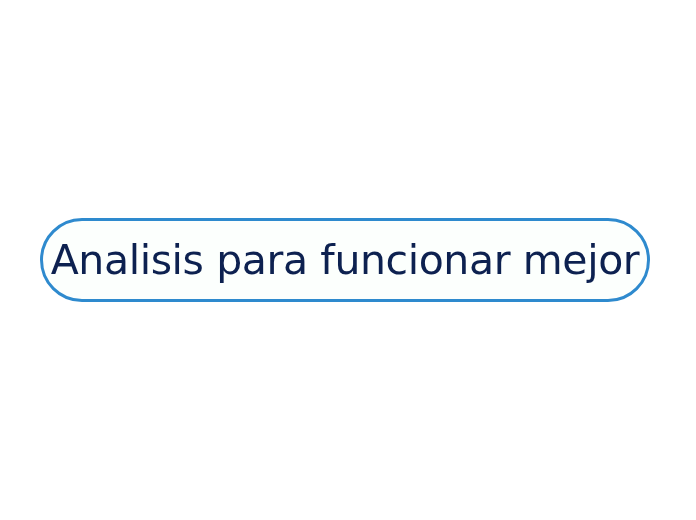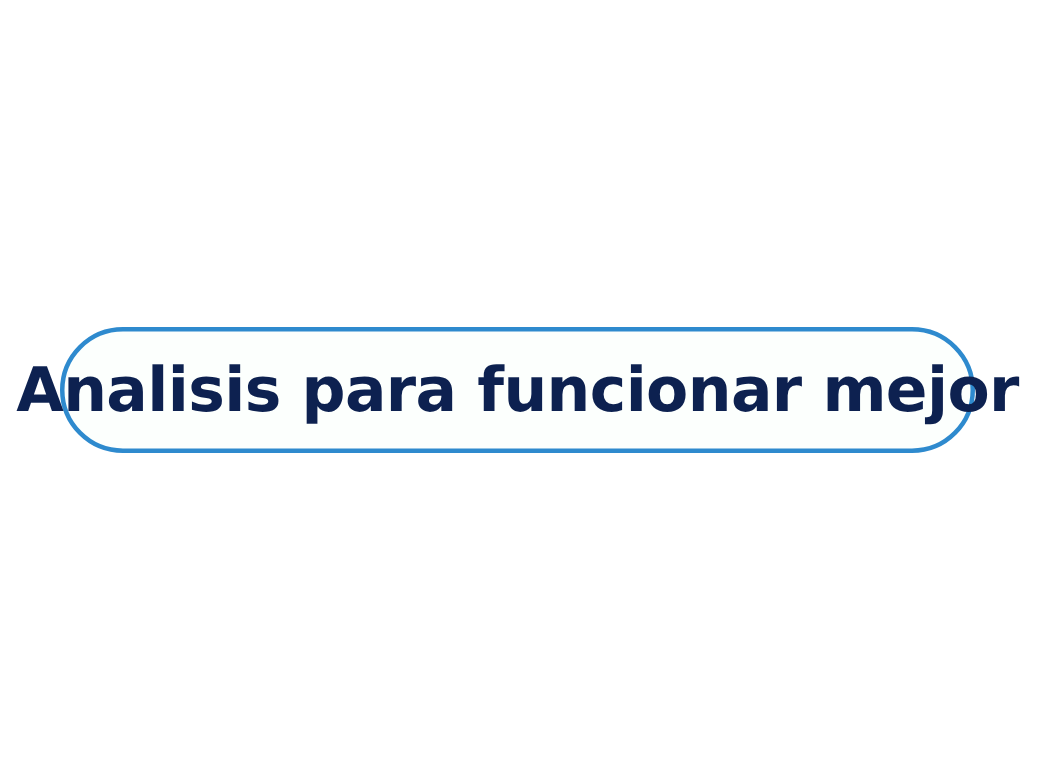--- a/index.html
+++ b/index.html
@@ -36,21 +36,21 @@
     border-radius: 44px;
 
     display: flex;
     align-items: center;
     justify-content: center;
   }
 
   .node-label {
     font-family: "DejaVu Sans", sans-serif;
     font-size: 41px;
-    font-weight: 700;
+    font-weight: 400;
     color: #0d2150;
     letter-spacing: -0.4px;
     line-height: 1;
     white-space: nowrap;
     text-align: center;
     -webkit-font-smoothing: antialiased;
   }
 </style>
 </head>
 <body>

